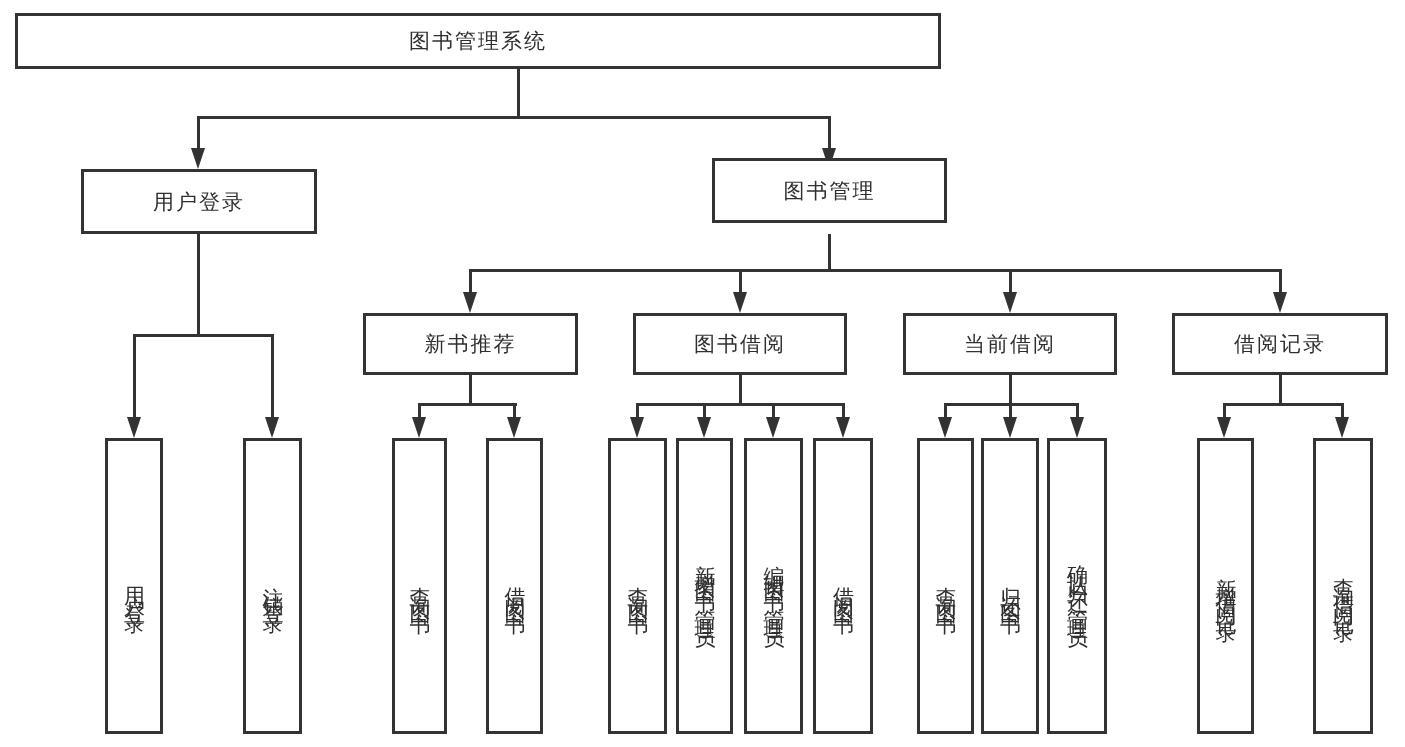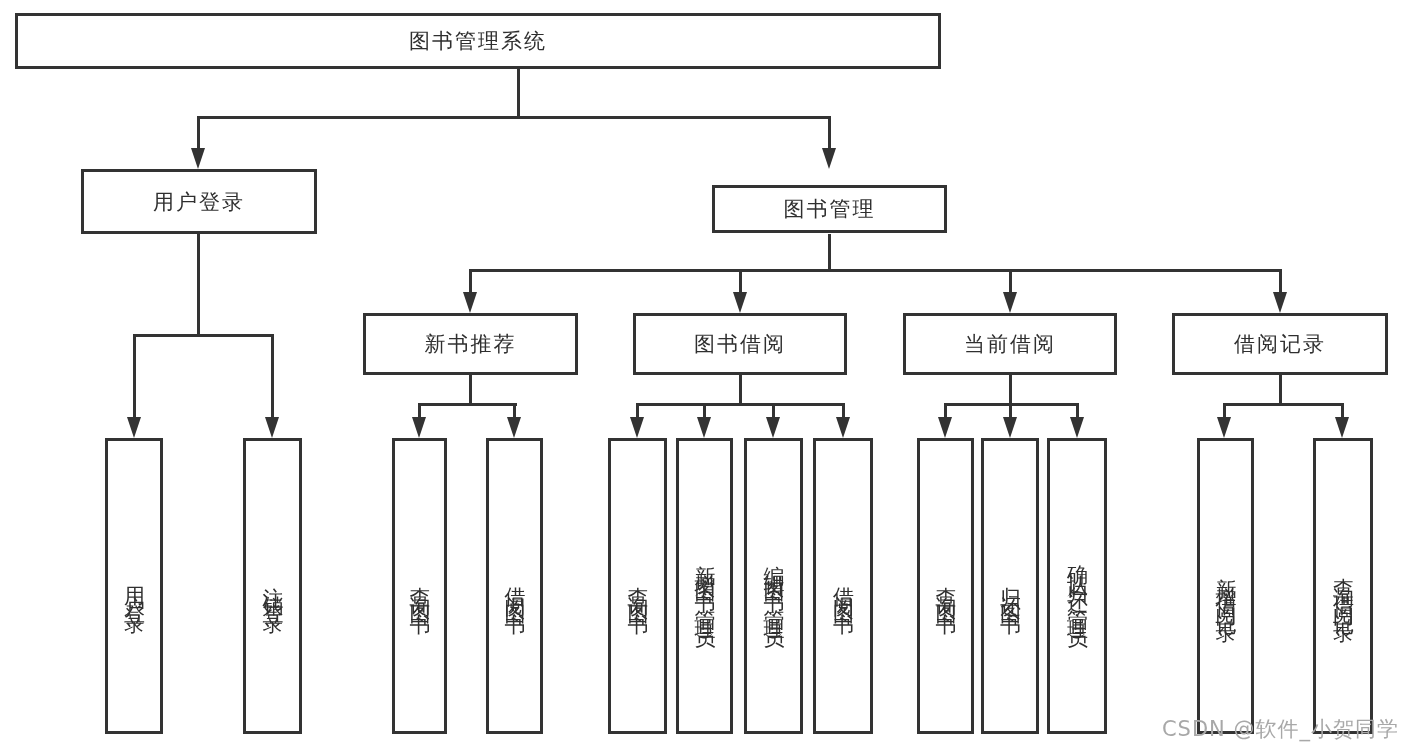--- a/index.html
+++ b/index.html
@@ -41,21 +41,21 @@
   <div class="node" style="left:15px;top:13px;width:926px;height:56px">图书管理系统</div>
 
   <div class="vline" style="left:517px;top:69px;height:50px"></div>
   <div class="hline" style="left:197px;top:116px;width:634px"></div>
   <div class="vline" style="left:197px;top:116px;height:34px"></div>
   <div class="arrow" style="left:191px;top:148px"></div>
   <div class="vline" style="left:828px;top:116px;height:34px"></div>
   <div class="arrow" style="left:822px;top:148px"></div>
 
   <div class="node" style="left:81px;top:169px;width:236px;height:65px">用户登录</div>
-  <div class="node" style="left:712px;top:185px;width:235px;height:48px">图书管理</div>
+  <div class="node" style="left:712px;top:158px;width:235px;height:65px">图书管理</div>
 
   <div class="vline" style="left:197px;top:234px;height:102px"></div>
   <div class="hline" style="left:133px;top:334px;width:141px"></div>
   <div class="vline" style="left:133px;top:334px;height:84px"></div>
   <div class="arrow" style="left:127px;top:417px"></div>
   <div class="vline" style="left:271px;top:334px;height:84px"></div>
   <div class="arrow" style="left:265px;top:417px"></div>
 
   <div class="vline" style="left:828px;top:234px;height:38px"></div>
   <div class="hline" style="left:469px;top:269px;width:813px"></div>
@@ -118,15 +118,14 @@
   <div class="node vnode" style="left:744px;top:438px;width:59px;height:296px">编辑图书（管理员）</div>
   <div class="node vnode" style="left:813px;top:438px;width:60px;height:296px">借阅图书</div>
 
   <div class="node vnode" style="left:917px;top:438px;width:57px;height:296px">查询图书</div>
   <div class="node vnode" style="left:981px;top:438px;width:58px;height:296px">归还图书</div>
   <div class="node vnode" style="left:1047px;top:438px;width:60px;height:296px">确认归还（管理员）</div>
 
   <div class="node vnode" style="left:1197px;top:438px;width:57px;height:296px">新增借阅记录</div>
   <div class="node vnode" style="left:1313px;top:438px;width:60px;height:296px">查询借阅记录</div>
 
-  <div class="watermark">CSDN @软件_小贺同学</div>
 
 </div>
 
 </body></html>

